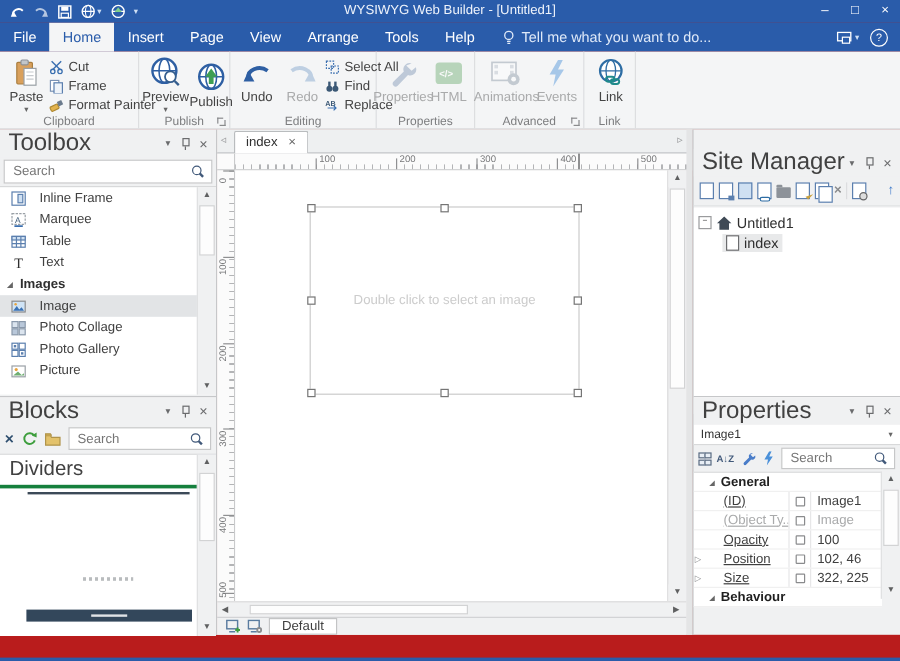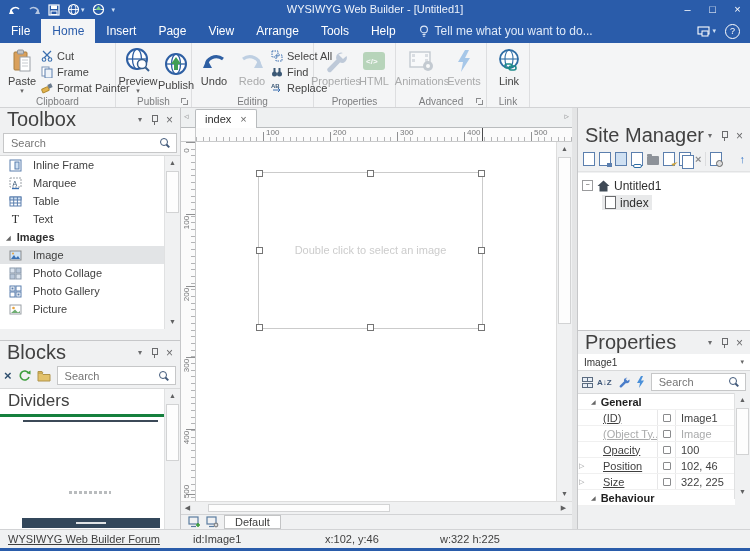--- a/index.html
+++ b/index.html
@@ -67,21 +67,21 @@
   .titem.selected{background:#e2e4e6;}
   .titem .tlabel{font-size:11px;color:#3f3f3f;}
   .tcat{height:18px;display:flex;align-items:center;gap:6px;padding-left:6px;font-weight:bold;color:#2f2f2f;}
   .tcat .tri{font-size:6px;color:#666;}
   .vsb{position:absolute;top:0;right:0;width:15px;bottom:0;background:#f0f1f2;border-left:1px solid #e0e1e2;}
   .sb-btn{height:14px;text-align:center;font-size:7px;line-height:14px;color:#5f6061;background:#f0f1f2;}
   .sb-btn.bottom{position:absolute;bottom:0;left:0;right:0;}
   .sb-thumb{position:absolute;left:1px;right:1px;background:#fdfdfd;border:1px solid #d2d3d4;}
 
   
-  .blocks{top:222px;height:199px;margin-top:10px;}
+  .blocks{top:222px;height:199px;}
   .blk-toolbar{height:23px;display:flex;align-items:center;gap:6px;padding:0 4px;}
   .blk-toolbar .searchbox{flex:1;height:17px;}
   .blk-content{position:absolute;top:47px;left:0;right:0;bottom:0;background:#fff;border-top:1px solid #d8d9da;}
   .blk-heading{font-size:17px;color:#414141;padding:2px 0 3px 8px;border-bottom:3px solid #15803d;}
   .divline{position:absolute;left:23px;right:22px;height:2px;background:#3c4a58;top:31px;}
   .divcap{position:absolute;left:50%;top:102px;transform:translateX(-50%);width:42px;height:3px;background:repeating-linear-gradient(to right,#b9bcbe 0 3px,transparent 3px 5px);}
   .divbar{position:absolute;left:22px;right:20px;top:129px;height:10px;background:#33475b;display:flex;align-items:center;justify-content:center;}
   .divbar span{display:block;width:30px;height:2px;background:rgba(255,255,255,.85);}
 
   
@@ -783,20 +783,14 @@
         </div>
         <div class="pgrid-sb">
           <div class="sb-btn">▲</div>
           <div class="sb-thumb" style="top:15px;height:45px;"></div>
           <div class="sb-btn bottom">▼</div>
         </div>
       </div>
     </div>
   </div>
 
-  <div class="statusbar">
-    <span class="sb-link">WYSIWYG Web Builder Forum</span>
-    <span class="sb-id">id:Image1</span>
-    <span class="sb-pos">x:102, y:46</span>
-    <span class="sb-size">w:322 h:225</span>
-  </div>
   <div class="bottomline"></div>
 </div>
 
 </body></html>

